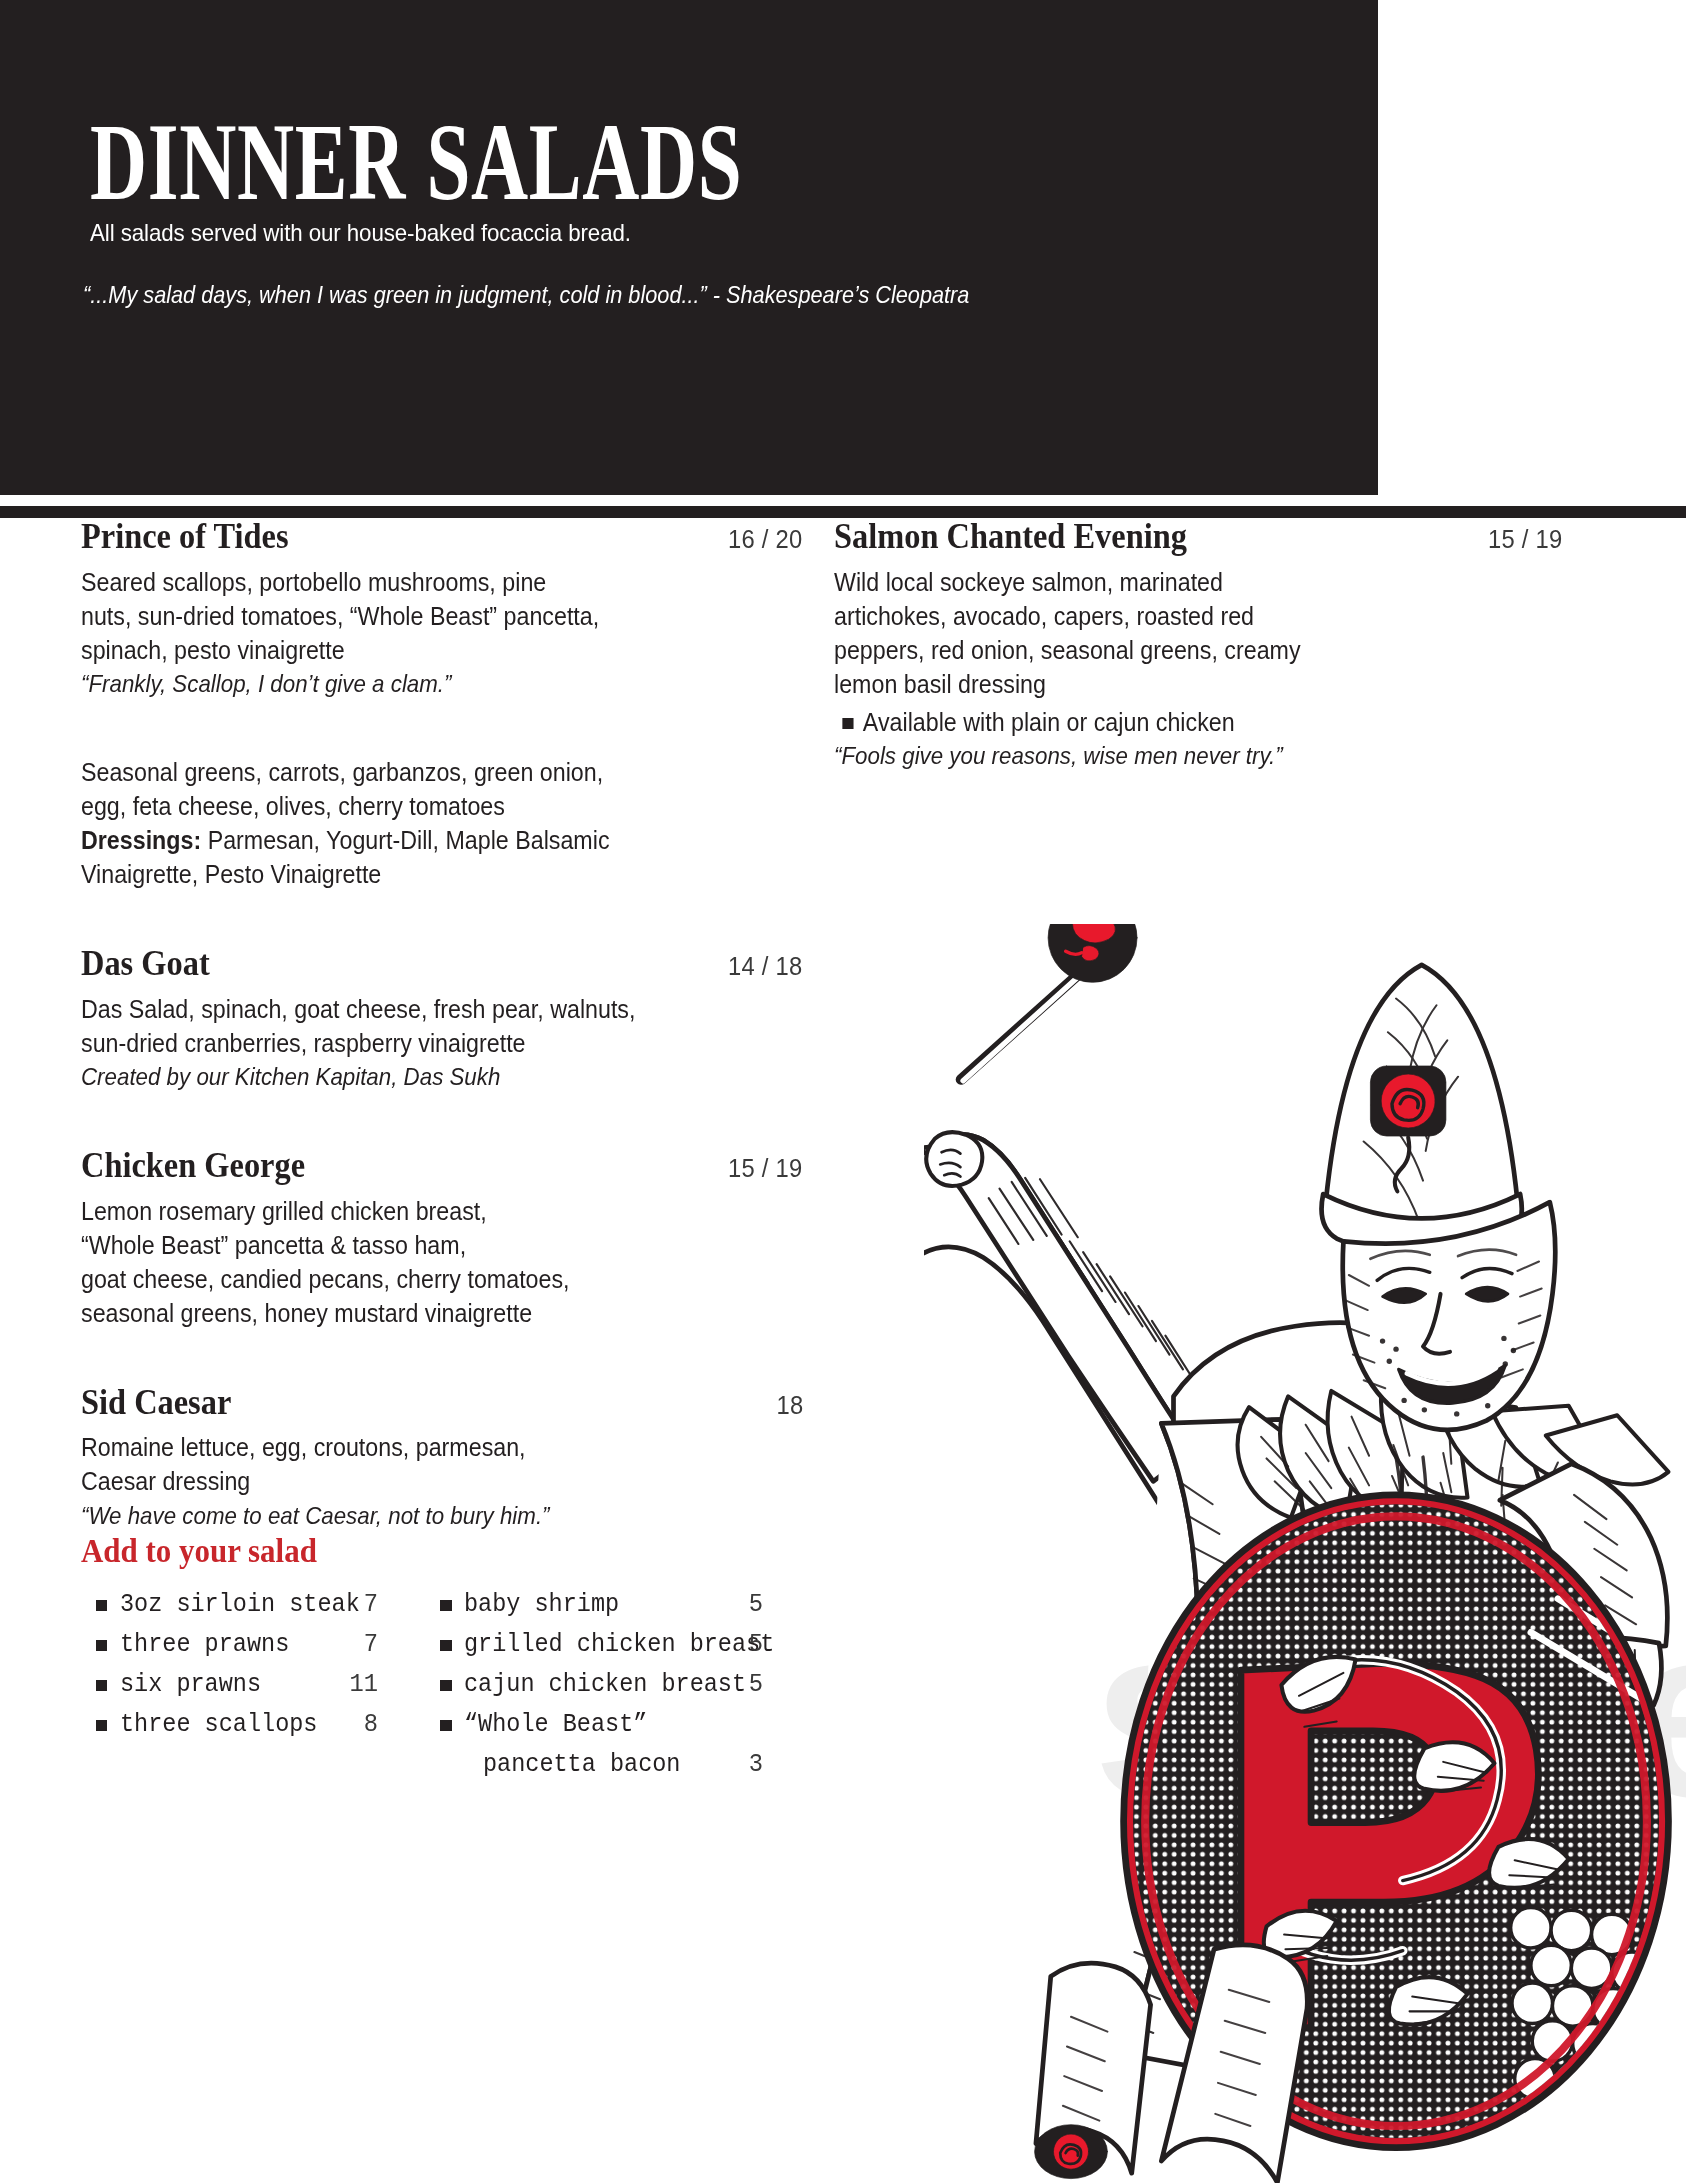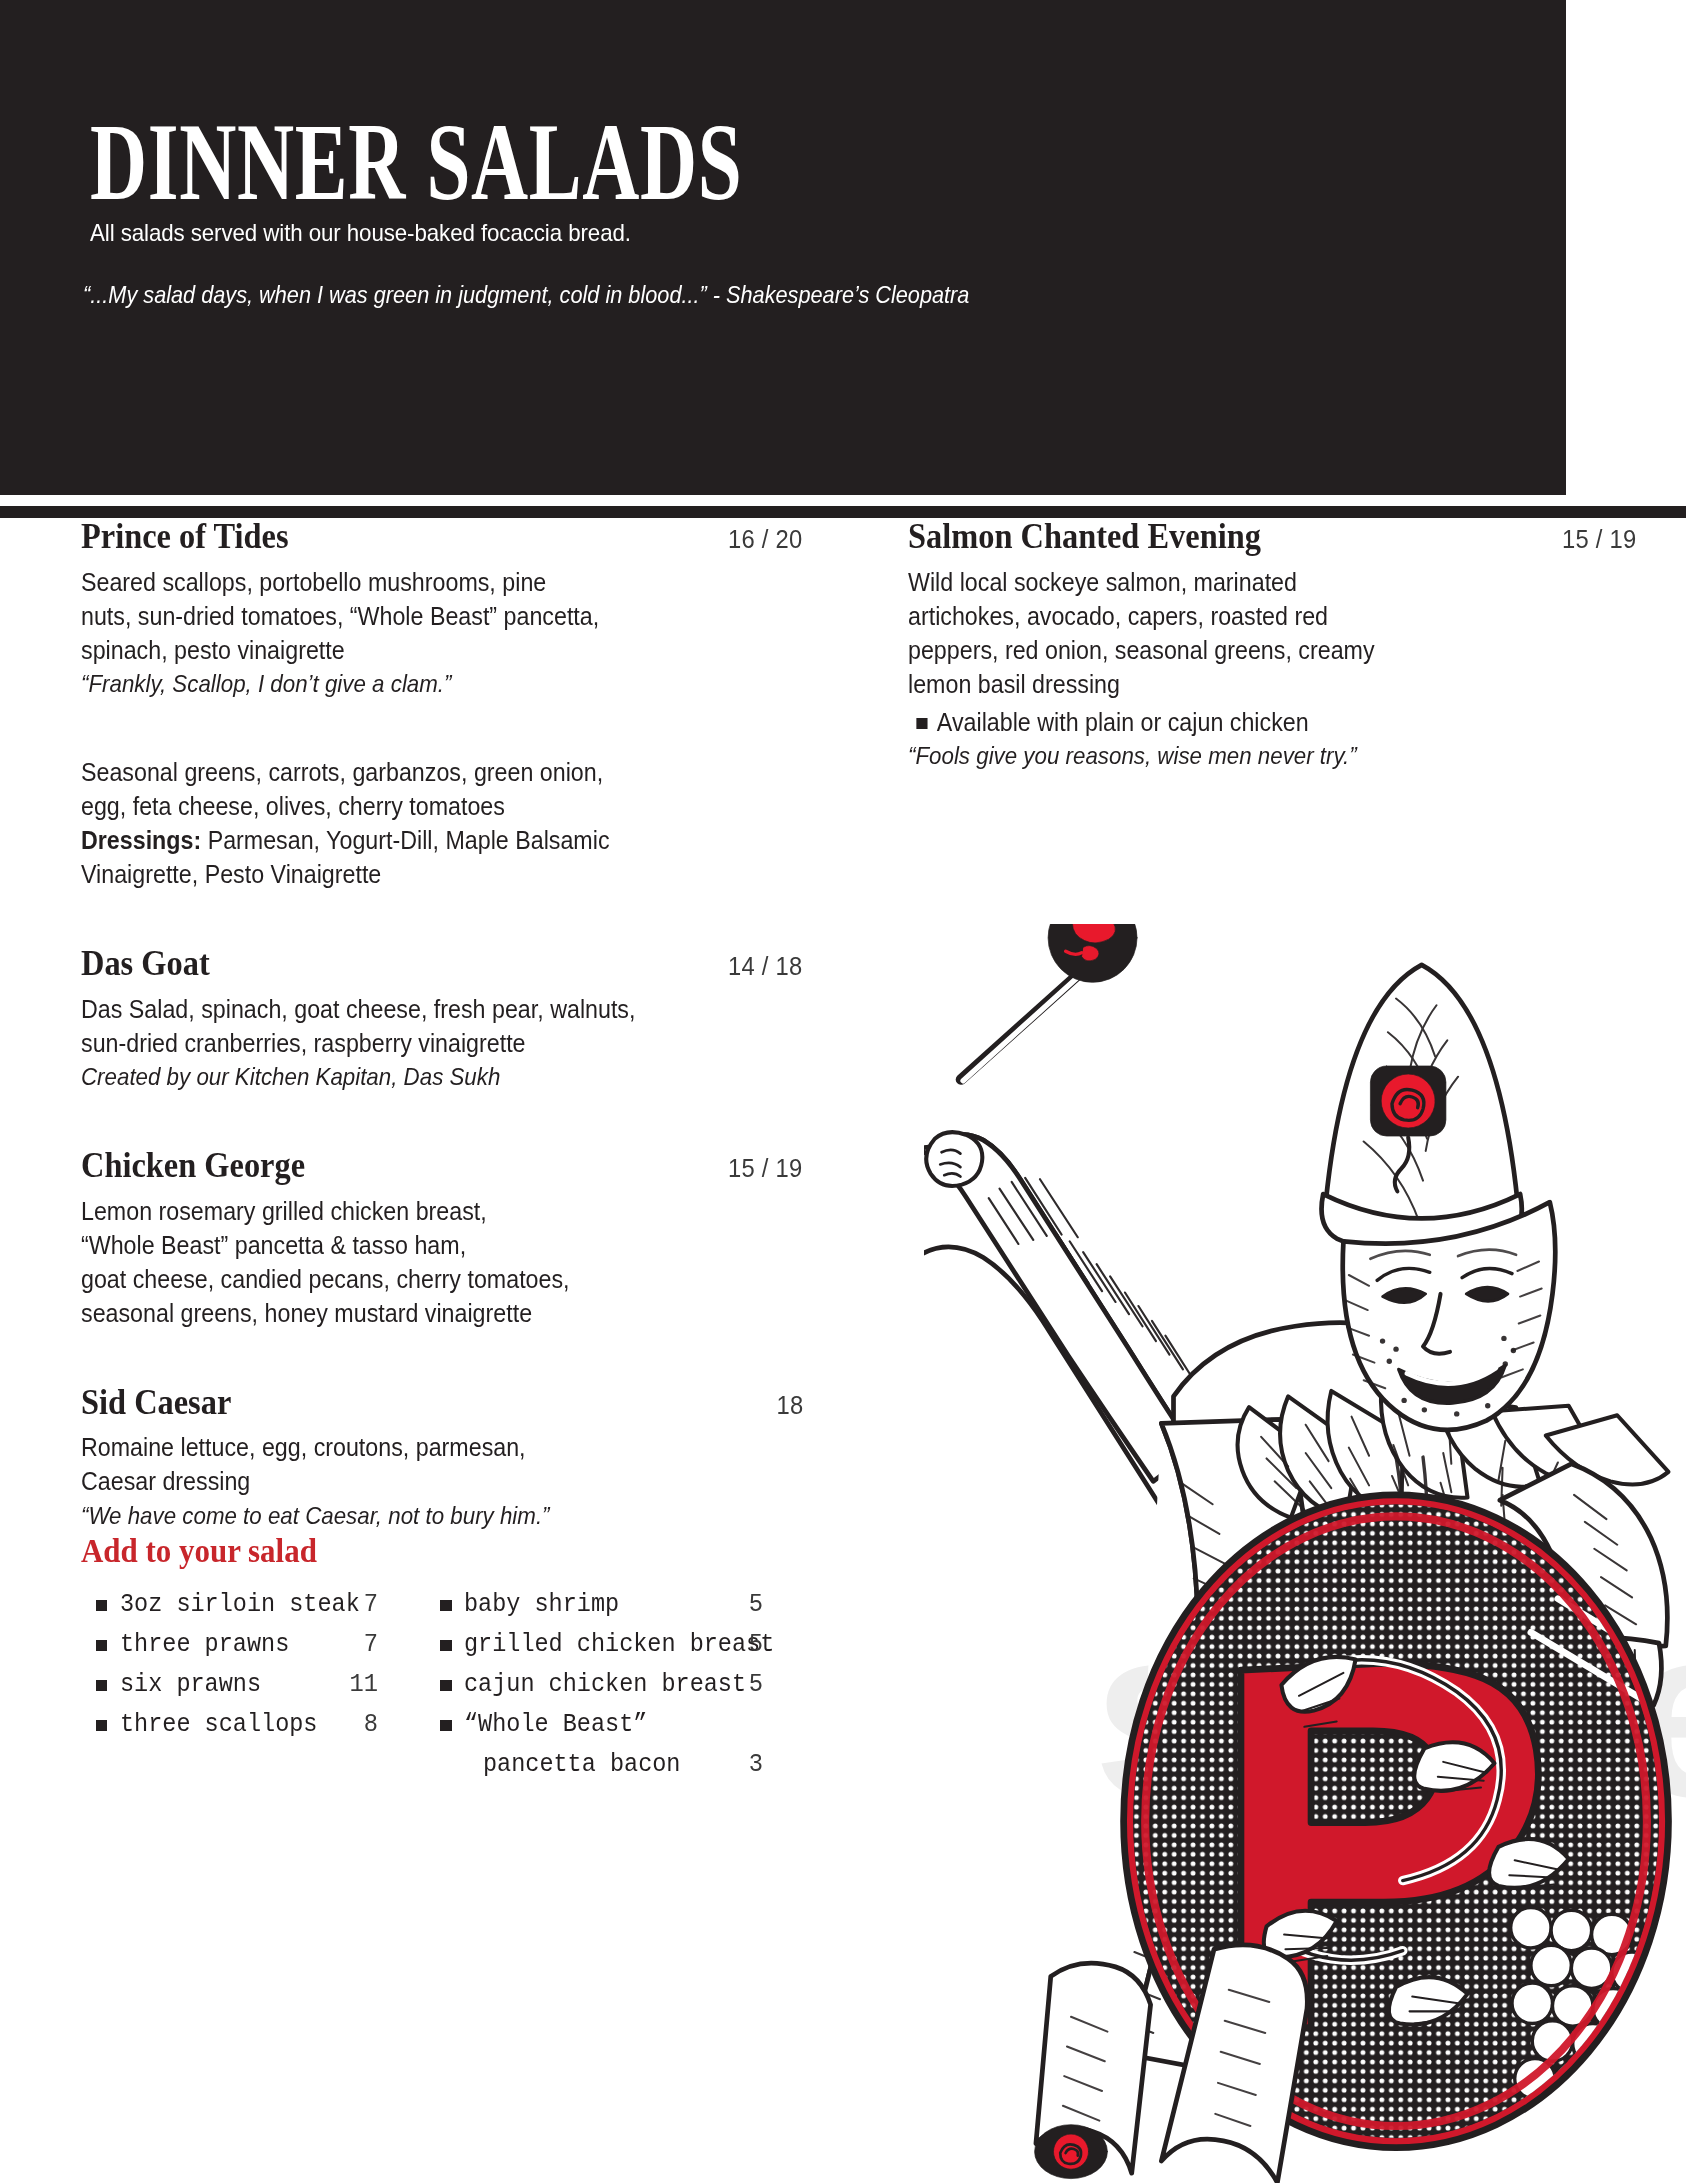--- a/index.html
+++ b/index.html
@@ -8,21 +8,21 @@
   body {
     width:1687px; height:2183px;
     font-family:"Liberation Sans", sans-serif;
     color:#231f20;
     position:relative;
     overflow:hidden;
   }
 
   
   #header-band {
-    position:absolute; left:0; top:0; width:1566px; height:495px;
+    position:absolute; left:0; top:0; width:1378px; height:495px;
     background:#231f20;
   }
   #header-inner { position:absolute; left:90px; top:0; width:1484px; }
   #page-title {
     color:#ffffff;
     font-family:"Liberation Serif", serif;
     font-weight:bold;
     font-size:86px;
     letter-spacing:0.7px;
     line-height:1;
@@ -56,21 +56,21 @@
   #divider-rule {
     position:absolute; left:0; top:506px; width:1687px; height:11.5px;
     background:#231f20;
   }
 
   
   #main { position:absolute; left:0; top:517px; width:1430px; height:1666px; }
 
   .column { position:absolute; top:0; }
   #left-column  { left:81px;  width:722px; }
-  #right-column { left:908px; width:729px; }
+  #right-column { left:834px; width:729px; }
 
   
   .menu-item { position:relative; margin-bottom:0; }
 
   .item-headrow {
     position:relative;
     display:flex; align-items:baseline;
     width:100%;
   }
   .item-name {

